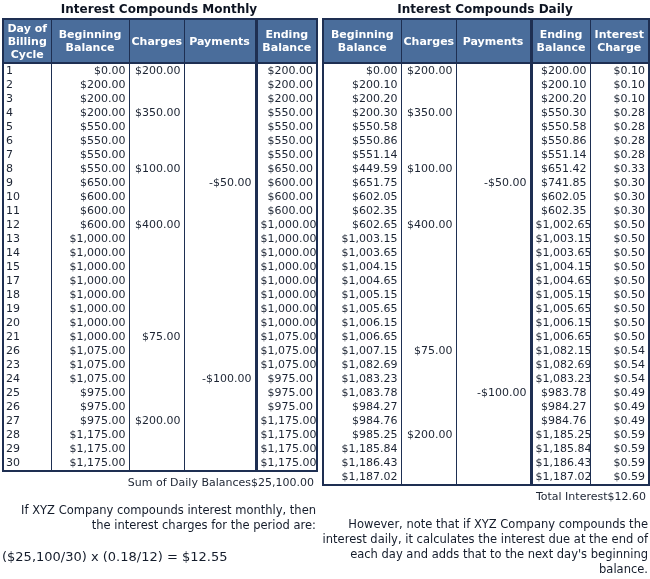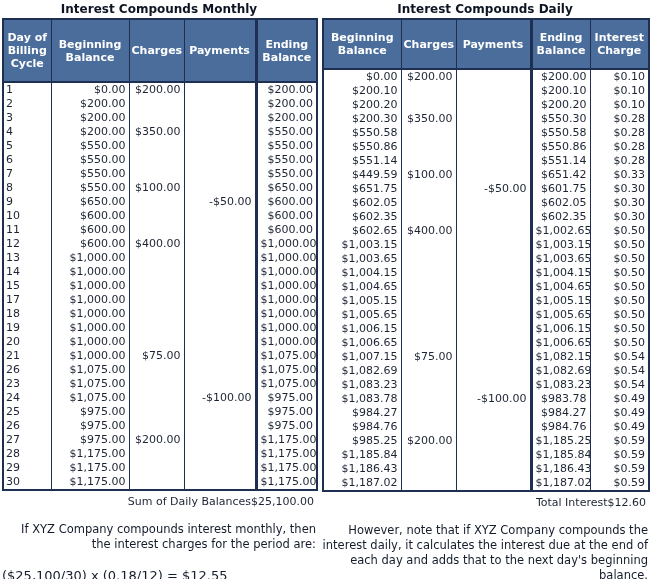--- a/index.html
+++ b/index.html
@@ -10,21 +10,21 @@
   .panel { position:absolute; top:1px; }
   .panel-left  { left:2px;   width:314px; }
   .panel-right { left:322px; width:326px; }
 
   .tbl-title { text-align:center; font-size:12px; font-weight:bold; color:#0d1422; margin:1px 0 2px 0; letter-spacing:0; }
 
   table { border-collapse:collapse; table-layout:fixed; width:100%; border:2px solid #1e2f52; }
   thead th {
     background:#4a6d9b; color:#ffffff; font-size:11px; font-weight:bold;
     text-align:center; vertical-align:middle; line-height:13px;
-    height:44px; padding:11px 2px; border:1px solid #1e2f52; border-bottom:2px solid #1e2f52;
+    height:44px; padding:1px 2px; border:1px solid #1e2f52; border-bottom:2px solid #1e2f52;
   }
   tbody td {
     font-size:11px; color:#1c2433; height:14px; line-height:14px;
     padding:0 3px; text-align:right; white-space:nowrap; overflow:hidden;
     border-left:1px solid #1e2f52; border-right:1px solid #1e2f52;
   }
   .monthly tbody td:first-child { text-align:left; padding-left:2px; }
   .monthly th:nth-child(5), .monthly td:nth-child(5) { border-left:3px solid #1e2f52; }
   .daily   th:nth-child(4), .daily   td:nth-child(4) { border-left:3px solid #1e2f52; }
 
@@ -345,21 +345,21 @@
             <td>$449.59</td>
             <td>$100.00</td>
             <td></td>
             <td>$651.42</td>
             <td>$0.33</td>
           </tr>
           <tr>
             <td>$651.75</td>
             <td></td>
             <td>-$50.00</td>
-            <td>$601.75</td>
+            <td>$741.85</td>
             <td>$0.30</td>
           </tr>
           <tr>
             <td>$602.05</td>
             <td></td>
             <td></td>
             <td>$602.05</td>
             <td>$0.30</td>
           </tr>
           <tr>

